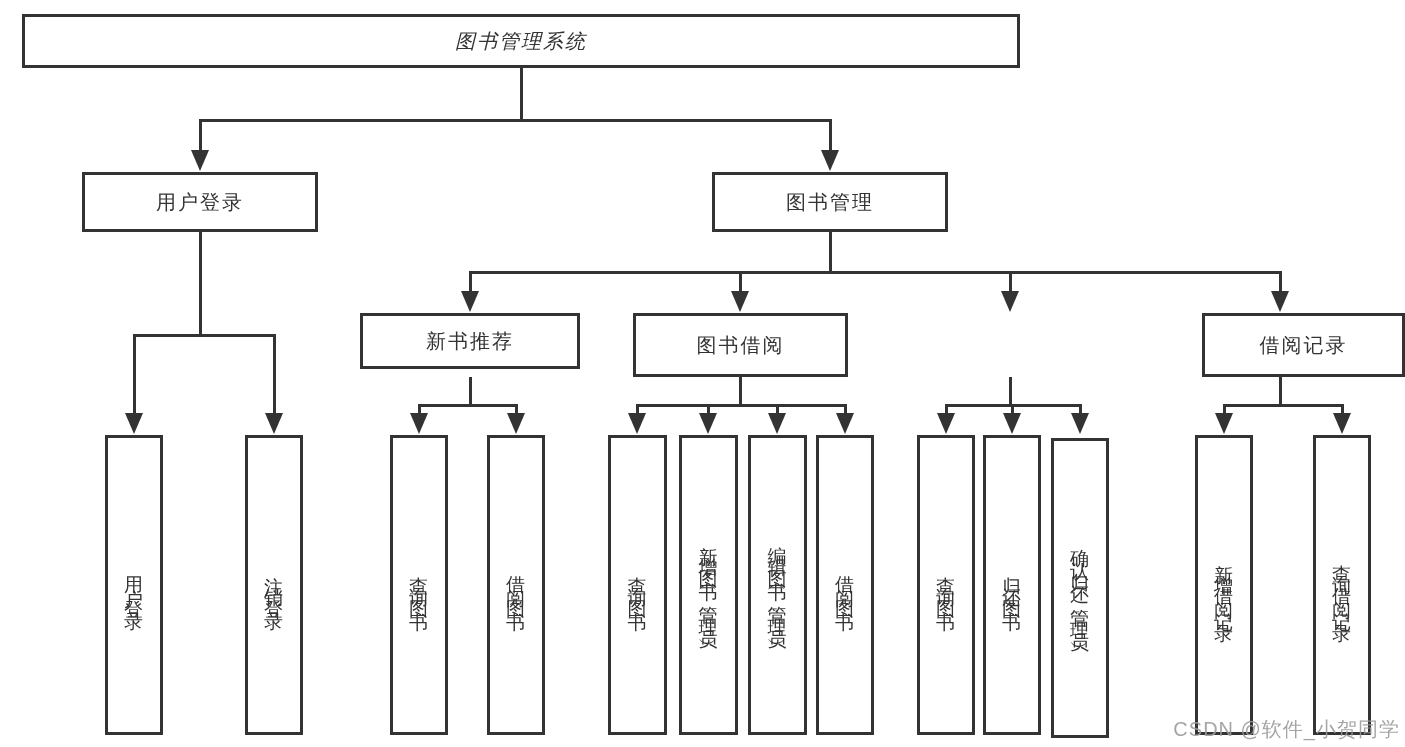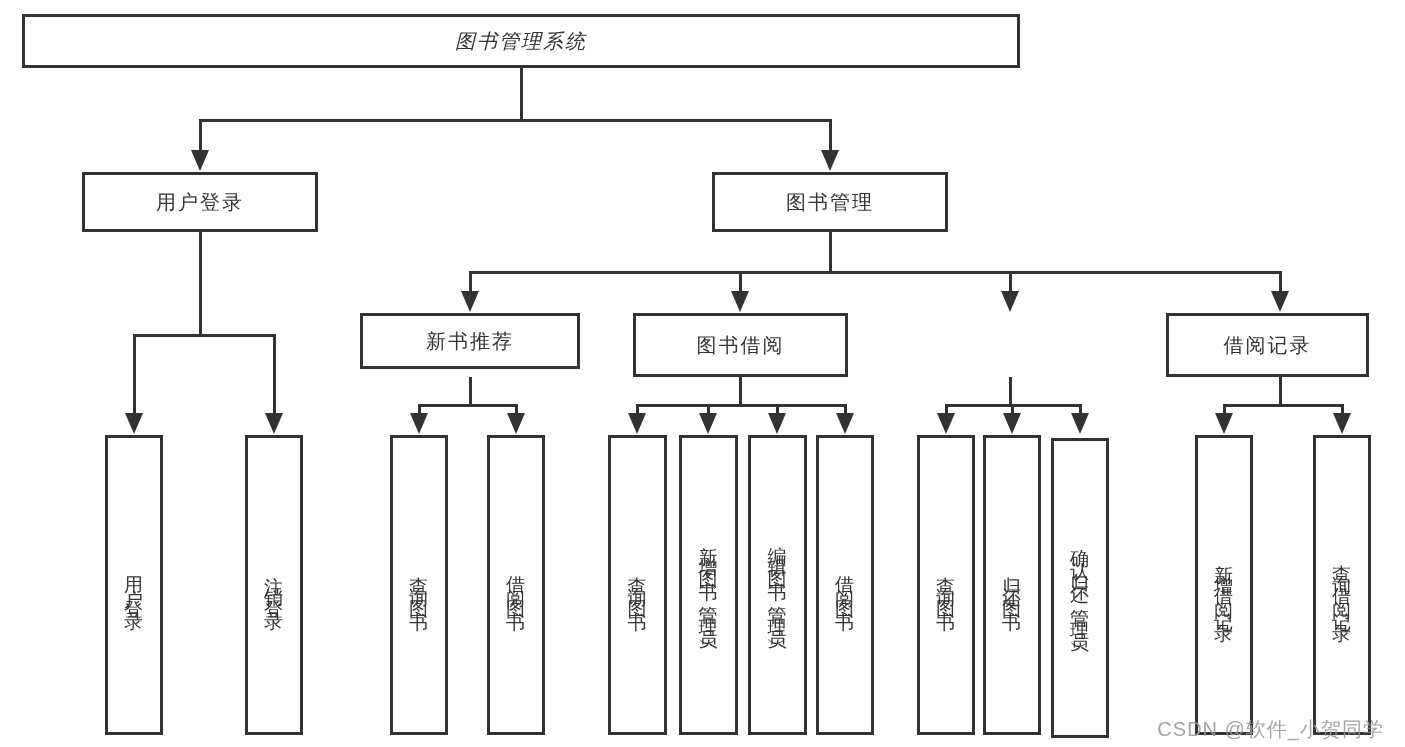--- a/index.html
+++ b/index.html
@@ -48,21 +48,21 @@
     writing-mode: vertical-rl;
     text-orientation: mixed;
     font-size: 19px;
     line-height: 1;
     letter-spacing: 12px;
     white-space: nowrap;
   }
   .watermark {
     position: absolute;
     z-index: 3;
-    right: 21px;
+    right: 5px;
     top: 716px;
     font-size: 20px;
     letter-spacing: 1px;
     color: #9b9b9b;
     opacity: 0.9;
     white-space: nowrap;
   }
 </style>
 </head>
 <body>
@@ -119,21 +119,21 @@
     </g>
   </svg>
 
   <div class="node node-h" style="left:22px; top:14px; width:998px; height:54px;font-style:italic;">图书管理系统</div>
 
   <div class="node node-h" style="left:82px; top:172px; width:236px; height:60px;">用户登录</div>
   <div class="node node-h" style="left:712px; top:172px; width:236px; height:60px;">图书管理</div>
 
   <div class="node node-h" style="left:360px; top:313px; width:220px; height:56px;">新书推荐</div>
   <div class="node node-h" style="left:633px; top:313px; width:215px; height:64px;">图书借阅</div>
-  <div class="node node-h" style="left:1166px; top:313px; width:203px; height:64px;">借阅记录</div>
+  <div class="node node-h" style="left:1202px; top:313px; width:203px; height:64px;">借阅记录</div>
 
   <div class="node node-v" style="left:105px; top:435px; width:58px; height:300px;">用户登录</div>
   <div class="node node-v" style="left:245px; top:435px; width:58px; height:300px;">注销登录</div>
 
   <div class="node node-v" style="left:390px; top:435px; width:58px; height:300px;">查询图书</div>
   <div class="node node-v" style="left:487px; top:435px; width:58px; height:300px;">借阅图书</div>
 
   <div class="node node-v" style="left:608px; top:435px; width:59px; height:300px;">查询图书</div>
   <div class="node node-v" style="left:679px; top:435px; width:59px; height:300px;">新增图书（管理员）</div>
   <div class="node node-v" style="left:748px; top:435px; width:59px; height:300px;">编辑图书（管理员）</div>

